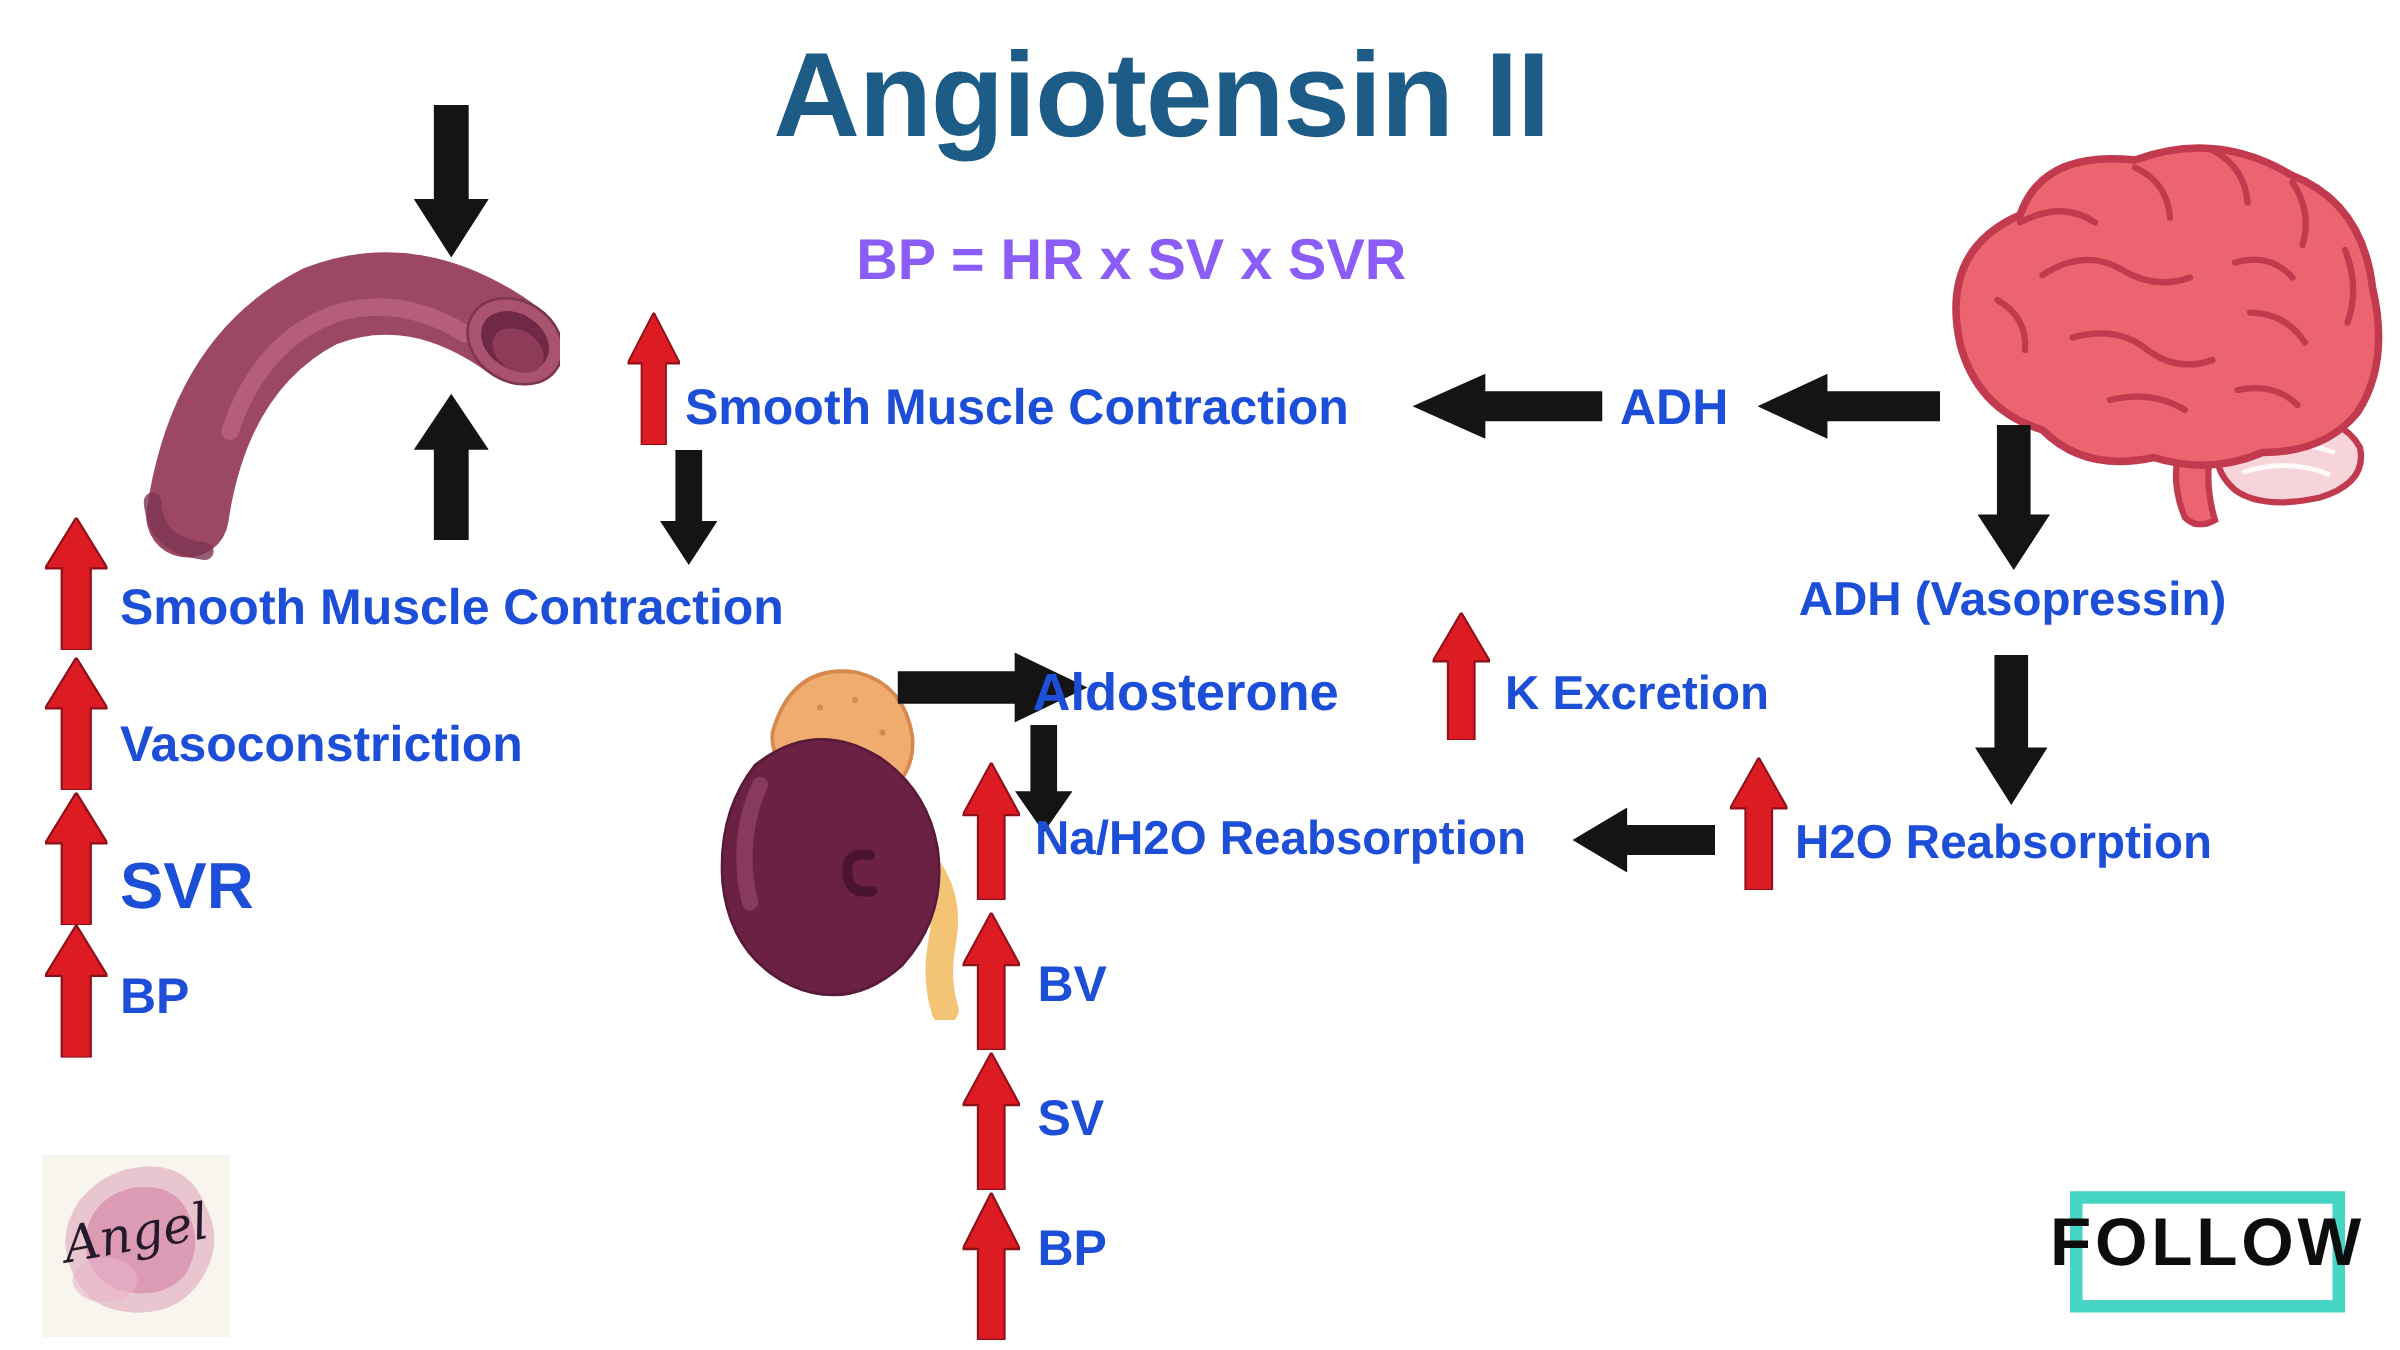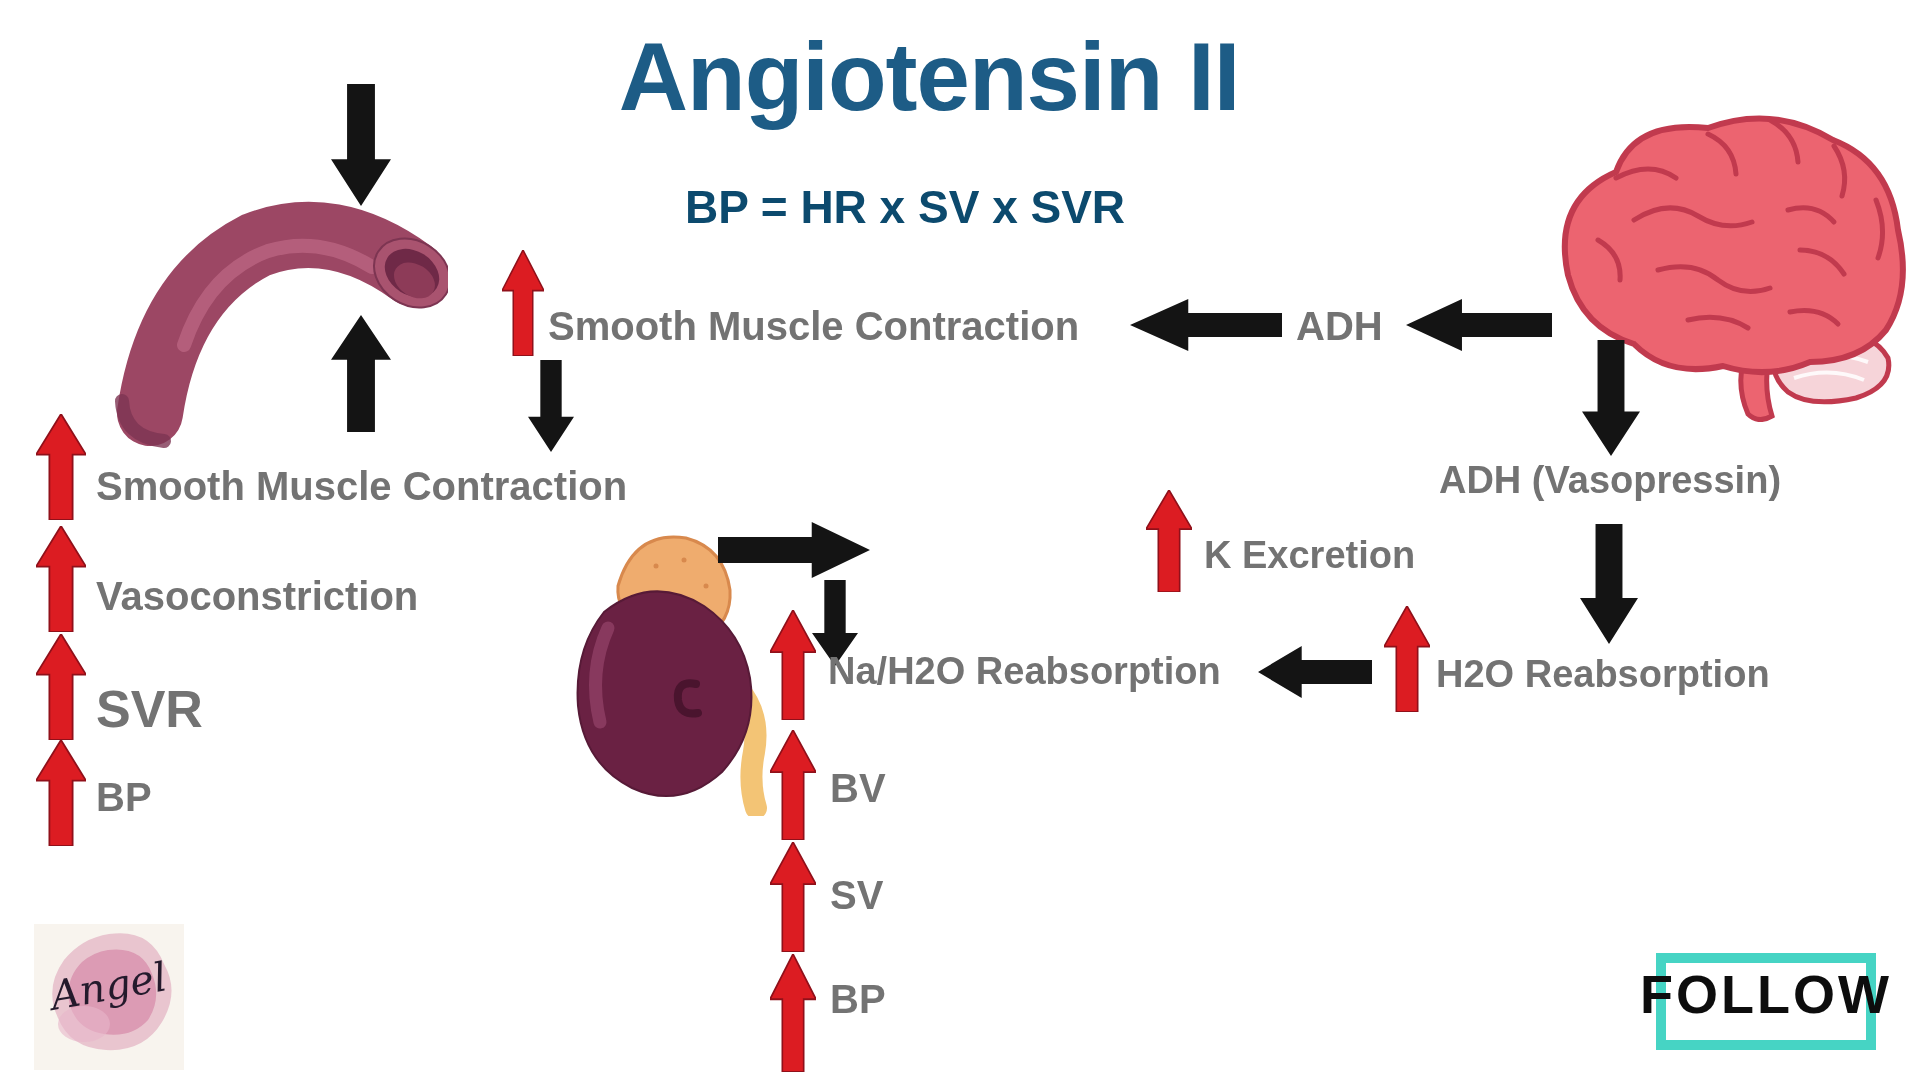--- a/index.html
+++ b/index.html
@@ -2,30 +2,30 @@
 <html><head>
 <meta charset="utf-8">
 <style>
   html,body{margin:0;padding:0;background:#ffffff;}
   #stage{
     position:relative;width:1920px;height:1080px;overflow:hidden;background:#ffffff;
     font-family:"Liberation Sans",sans-serif;
     padding-left:16px;
   }
   .lbl{
-    position:absolute;font-weight:bold;color:#737373;white-space:nowrap;line-height:1.2;
+    position:absolute;font-weight:bold;color:#1d4ed8;white-space:nowrap;line-height:1.2;
     font-family:"Liberation Sans",sans-serif;
   }
   .title{
     position:absolute;left:0;top:22px;width:1858px;text-align:center;
     font-size:96px;font-weight:bold;color:#1d5c86;letter-spacing:-1px;
   }
   .formula{
     position:absolute;left:305px;top:180px;width:1200px;text-align:center;
-    font-size:46px;font-weight:bold;color:#0c4a6e;
+    font-size:46px;font-weight:bold;color:#8b5cf6;
   }
   .arr{position:absolute;display:block;}
   .arr.red polygon{fill:#dc1c22;stroke:#90101a;stroke-width:2px;}
   .arr.blk polygon{fill:#141414;}
   .illus{position:absolute;display:block;}
   .follow-btn{
     position:absolute;left:1656px;top:953px;width:200px;height:77px;
     background:#ffffff;border:10px solid #46d4c4;
     display:flex;justify-content:center;
     font-size:54px;font-weight:bold;color:#0d0d0d;letter-spacing:3px;cursor:pointer;
@@ -142,20 +142,21 @@
     </g>
     <path d="M150 148 Q208 180 198 236 Q192 266 200 292" stroke="#f3c475" stroke-width="22" fill="none" stroke-linecap="round"></path>
     <path d="M48 96 Q96 58 148 90 Q186 116 194 162 Q202 216 166 256 Q124 294 76 272 Q28 248 22 190 Q18 134 48 96 Z" fill="#6a2143" stroke="#571a37" stroke-width="2"></path>
     <path d="M52 112 Q32 156 44 206" stroke="#8c3c62" stroke-width="13" fill="none" stroke-linecap="round" opacity="0.9"></path>
     <path d="M140 168 Q120 164 122 184 Q124 200 142 197" stroke="#4a142e" stroke-width="8" fill="none" stroke-linecap="round"></path>
   </svg>
 
   <svg class="arr blk" style="left:718px;top:522px;width:152px;height:56px" viewBox="0 0 120 56" preserveAspectRatio="none">
       <polygon points="120,28 74,0 74,15 0,15 0,41 74,41 74,56"></polygon>
     </svg>
+  <div class="lbl" style="left:826px;top:529px;font-size:42px">Aldosterone</div>
   <svg class="arr red" style="left:1146px;top:490px;width:46px;height:102px" viewBox="0 0 56 120" preserveAspectRatio="none">
       <polygon points="28,0 56,46 41,46 41,120 15,120 15,46 0,46"></polygon>
     </svg>
   <div class="lbl" style="left:1204px;top:533px;font-size:38px">K Excretion</div>
   <svg class="arr blk" style="left:812px;top:580px;width:46px;height:86px" viewBox="0 0 56 120" preserveAspectRatio="none">
       <polygon points="28,120 0,74 15,74 15,0 41,0 41,74 56,74"></polygon>
     </svg>
 
   <svg class="arr red" style="left:770px;top:610px;width:46px;height:110px" viewBox="0 0 56 120" preserveAspectRatio="none">
       <polygon points="28,0 56,46 41,46 41,120 15,120 15,46 0,46"></polygon>

